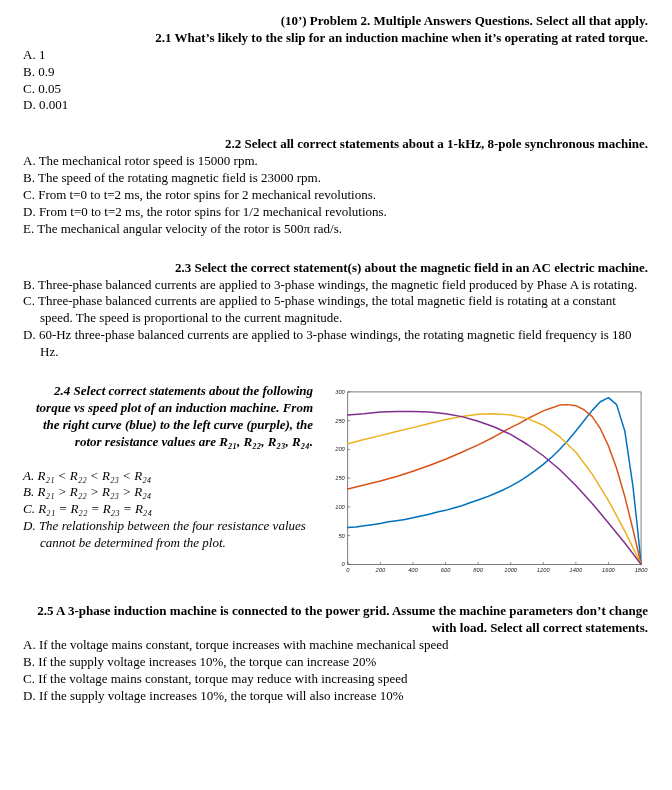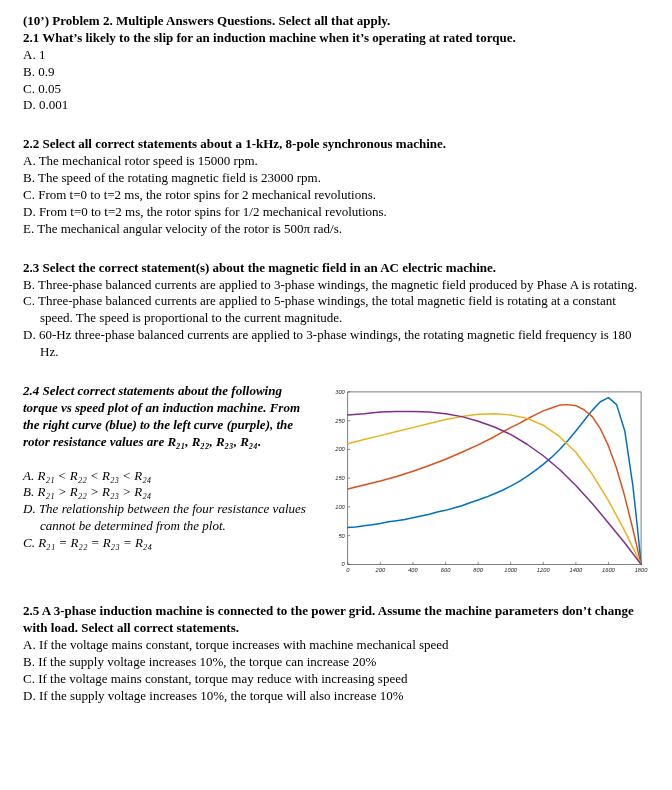--- a/index.html
+++ b/index.html
@@ -3,21 +3,21 @@
 <meta charset="utf-8">
 <style>
   * { margin:0; padding:0; box-sizing:border-box; }
   html, body { background:#ffffff; }
   body {
     width:672px; height:790px; overflow:hidden;
     font-family:"Liberation Serif","DejaVu Serif",serif;
     font-size:13px; line-height:1.3; color:#000;
   }
   .page { padding:13px 24px 0 23px; }
-  .title, .q-heading { font-weight:bold; }
+  .title, .q-heading { font-weight:bold;text-align:right; }
   .q-block { margin-top:22px; }
   .q-block.first { margin-top:0; }
   .opt { padding-left:17px; text-indent:-17px; }
   
   .q24 { display:flex; align-items:flex-start;font-style:italic; }
   .q24-left { flex:0 0 290px; width:290px; }
   .q24-left .options { margin-top:17px; }
   .q24-right { flex:1 1 auto; padding-left:8px; margin-top:2px; }
   svg.chart { display:block; width:100%; height:auto; }
 </style>
@@ -57,22 +57,22 @@
         <div class="opt">D. 60-Hz three-phase balanced currents are applied to 3-phase windings, the rotating magnetic field frequency is 180 Hz.</div>
       </div>
   </section>
 
   <section class="q-block q24">
     <div class="q24-left">
       <div class="q-heading">2.4 Select correct statements about the following torque vs speed plot of an induction machine.  From the right curve (blue) to the left curve (purple), the rotor resistance values are R₂₁, R₂₂, R₂₃, R₂₄.</div>
       <div class="options">
           <div class="opt">A. R₂₁ &lt; R₂₂ &lt; R₂₃ &lt; R₂₄</div>
           <div class="opt">B. R₂₁ &gt; R₂₂ &gt; R₂₃ &gt; R₂₄</div>
+          <div class="opt">C. R₂₁ = R₂₂ = R₂₃ = R₂₄</div>
           <div class="opt">D. The relationship between the four resistance values cannot be determined from the plot.</div>
-          <div class="opt">C. R₂₁ = R₂₂ = R₂₃ = R₂₄</div>
         </div>
     </div>
     <div class="q24-right">
       <svg class="chart" xmlns="http://www.w3.org/2000/svg" viewBox="0 0 330 198">
           <rect x="27" y="7" width="296" height="174" fill="#ffffff" stroke="#262626" stroke-width="0.6"></rect>
           <line x1="27.0" y1="181" x2="27.0" y2="178.5" stroke="#262626" stroke-width="0.5"></line>
           <text x="27.0" y="189" font-size="5.8" font-family="Liberation Sans, sans-serif" text-anchor="middle" fill="#262626">0</text>
           <line x1="59.9" y1="181" x2="59.9" y2="178.5" stroke="#262626" stroke-width="0.5"></line>
           <text x="59.9" y="189" font-size="5.8" font-family="Liberation Sans, sans-serif" text-anchor="middle" fill="#262626">200</text>
           <line x1="92.8" y1="181" x2="92.8" y2="178.5" stroke="#262626" stroke-width="0.5"></line>

